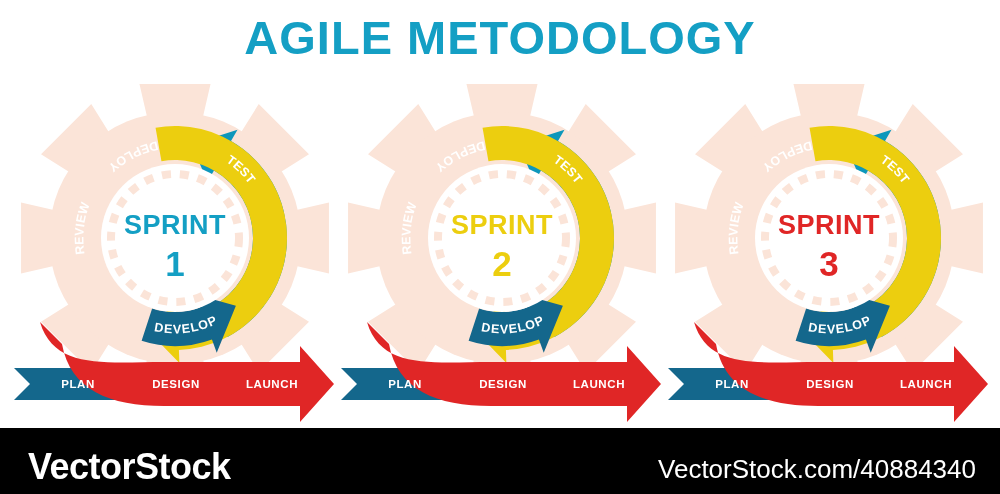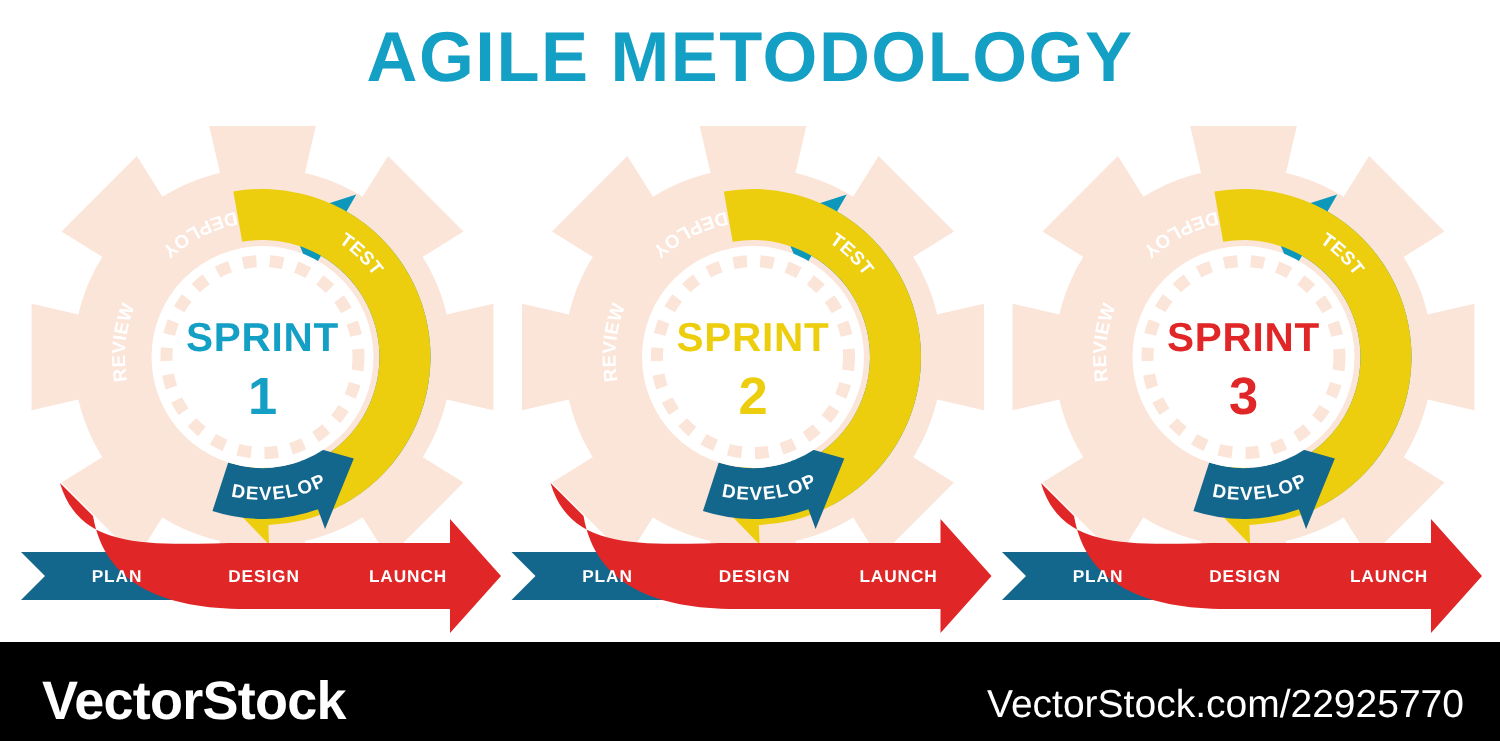--- a/index.html
+++ b/index.html
@@ -166,16 +166,16 @@
             <text class="lbl-bar" x="64" y="50" text-anchor="middle">PLAN</text>
             <text class="lbl-bar" x="162" y="50" text-anchor="middle">DESIGN</text>
             <text class="lbl-bar" x="258" y="50" text-anchor="middle">LAUNCH</text>
           </g>
       </g>
     </g>
   </svg>
 
   <div id="footer">
     <div id="brand">VectorStock</div>
-    <div id="wmurl">VectorStock.com/22925770</div>
+    <div id="wmurl">VectorStock.com/40884340</div>
   </div>
 
 </div>
 
 </body></html>

